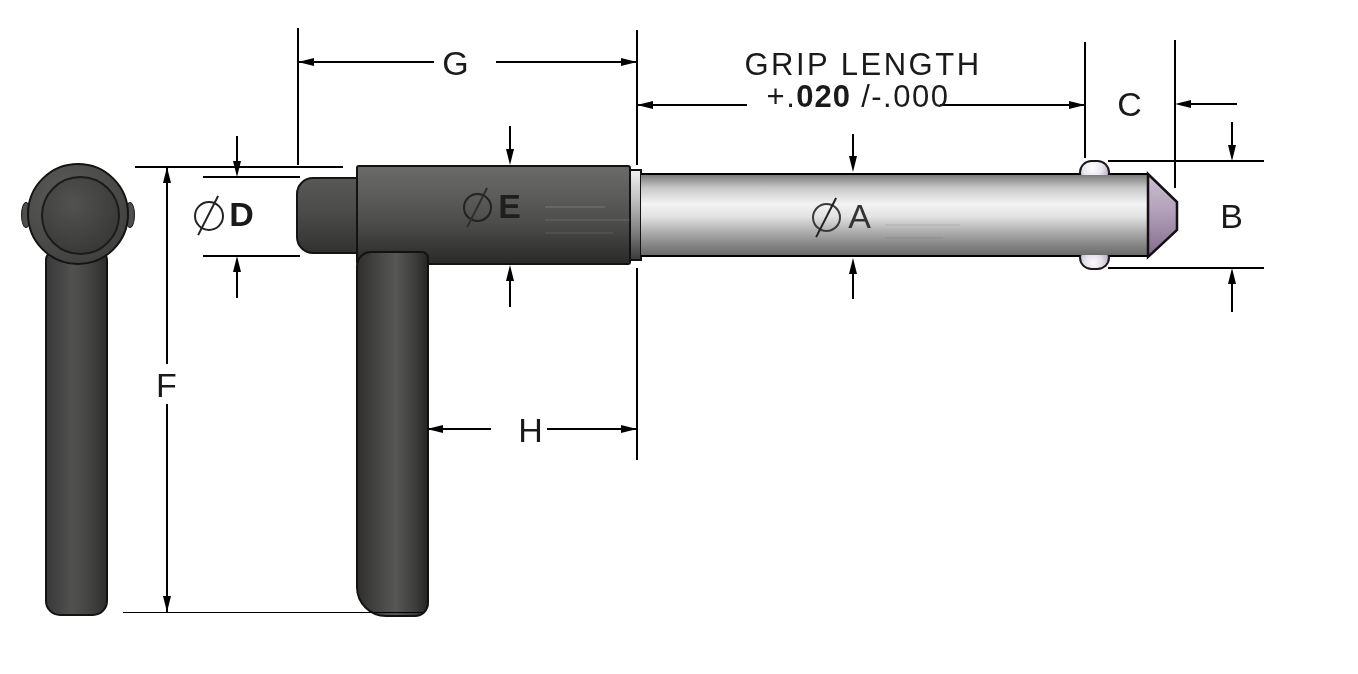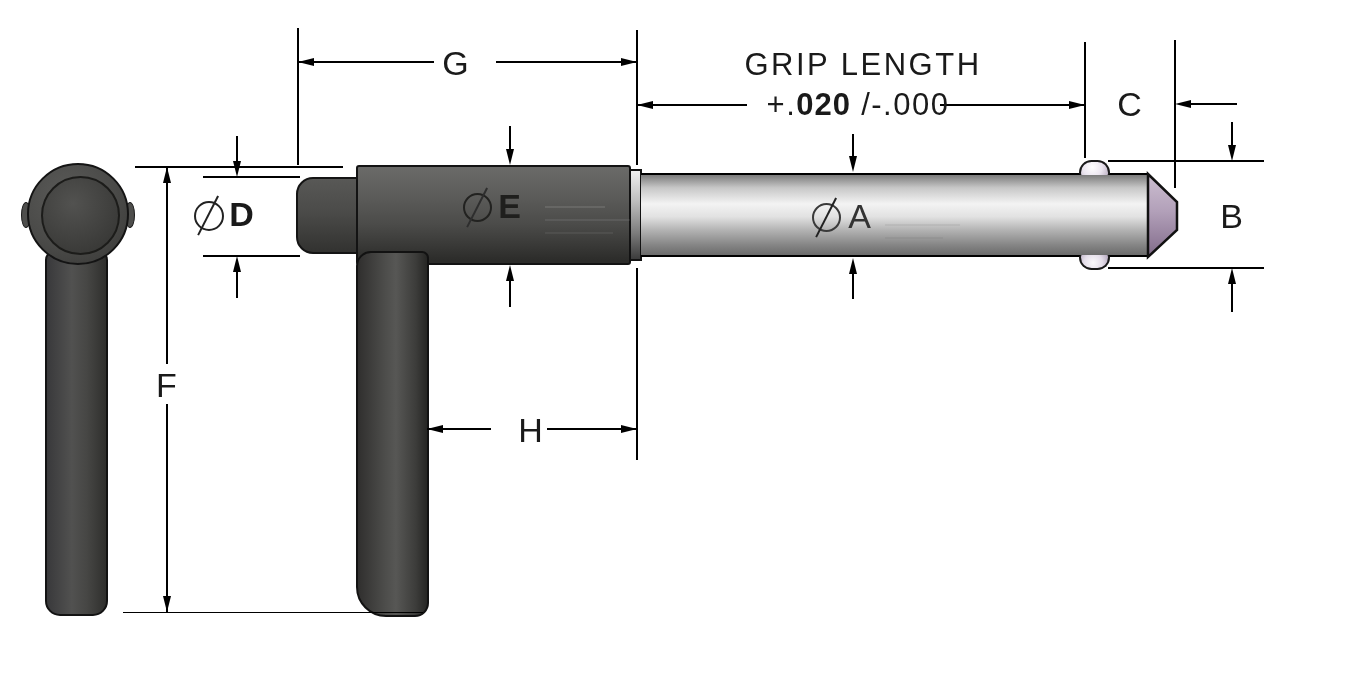--- a/index.html
+++ b/index.html
@@ -95,21 +95,21 @@
   <div class="ar ar-l" style="left:298px;top:58px;"></div>
   <div class="ar ar-r" style="left:621px;top:58px;"></div>
   <div class="dimlabel" style="left:431px;top:45px;width:50px;">G</div>
 
   <div class="vl" style="left:1084.3px;top:42px;height:116px;"></div>
   <div class="hl" style="left:637px;top:104.3px;width:110px;"></div>
   <div class="hl" style="left:940px;top:104.3px;width:145px;"></div>
   <div class="ar ar-l" style="left:637px;top:101px;"></div>
   <div class="ar ar-r" style="left:1069px;top:101px;"></div>
   <div class="griptxt" style="left:738px;top:48px;width:250px;">GRIP LENGTH</div>
-  <div class="griptxt" style="left:733px;top:88px;width:250px;letter-spacing:1.5px;"><span>+.</span><span class="bold-seg">020</span><span> /-.000</span></div>
+  <div class="griptxt" style="left:733px;top:80px;width:250px;letter-spacing:1.5px;"><span>+.</span><span class="bold-seg">020</span><span> /-.000</span></div>
 
   <div class="vl" style="left:1174.3px;top:40px;height:148px;"></div>
   <div class="hl" style="left:1191px;top:103.3px;width:46px;"></div>
   <div class="ar ar-l" style="left:1175px;top:100px;"></div>
   <div class="dimlabel" style="left:1106px;top:86px;width:48px;">C</div>
 
   <div class="hl" style="left:1108px;top:160.3px;width:156px;"></div>
   <div class="hl" style="left:1108px;top:267.3px;width:156px;"></div>
   <div class="vl" style="left:1231.3px;top:122px;height:30px;"></div>
   <div class="ar ar-d" style="left:1228px;top:145px;"></div>

